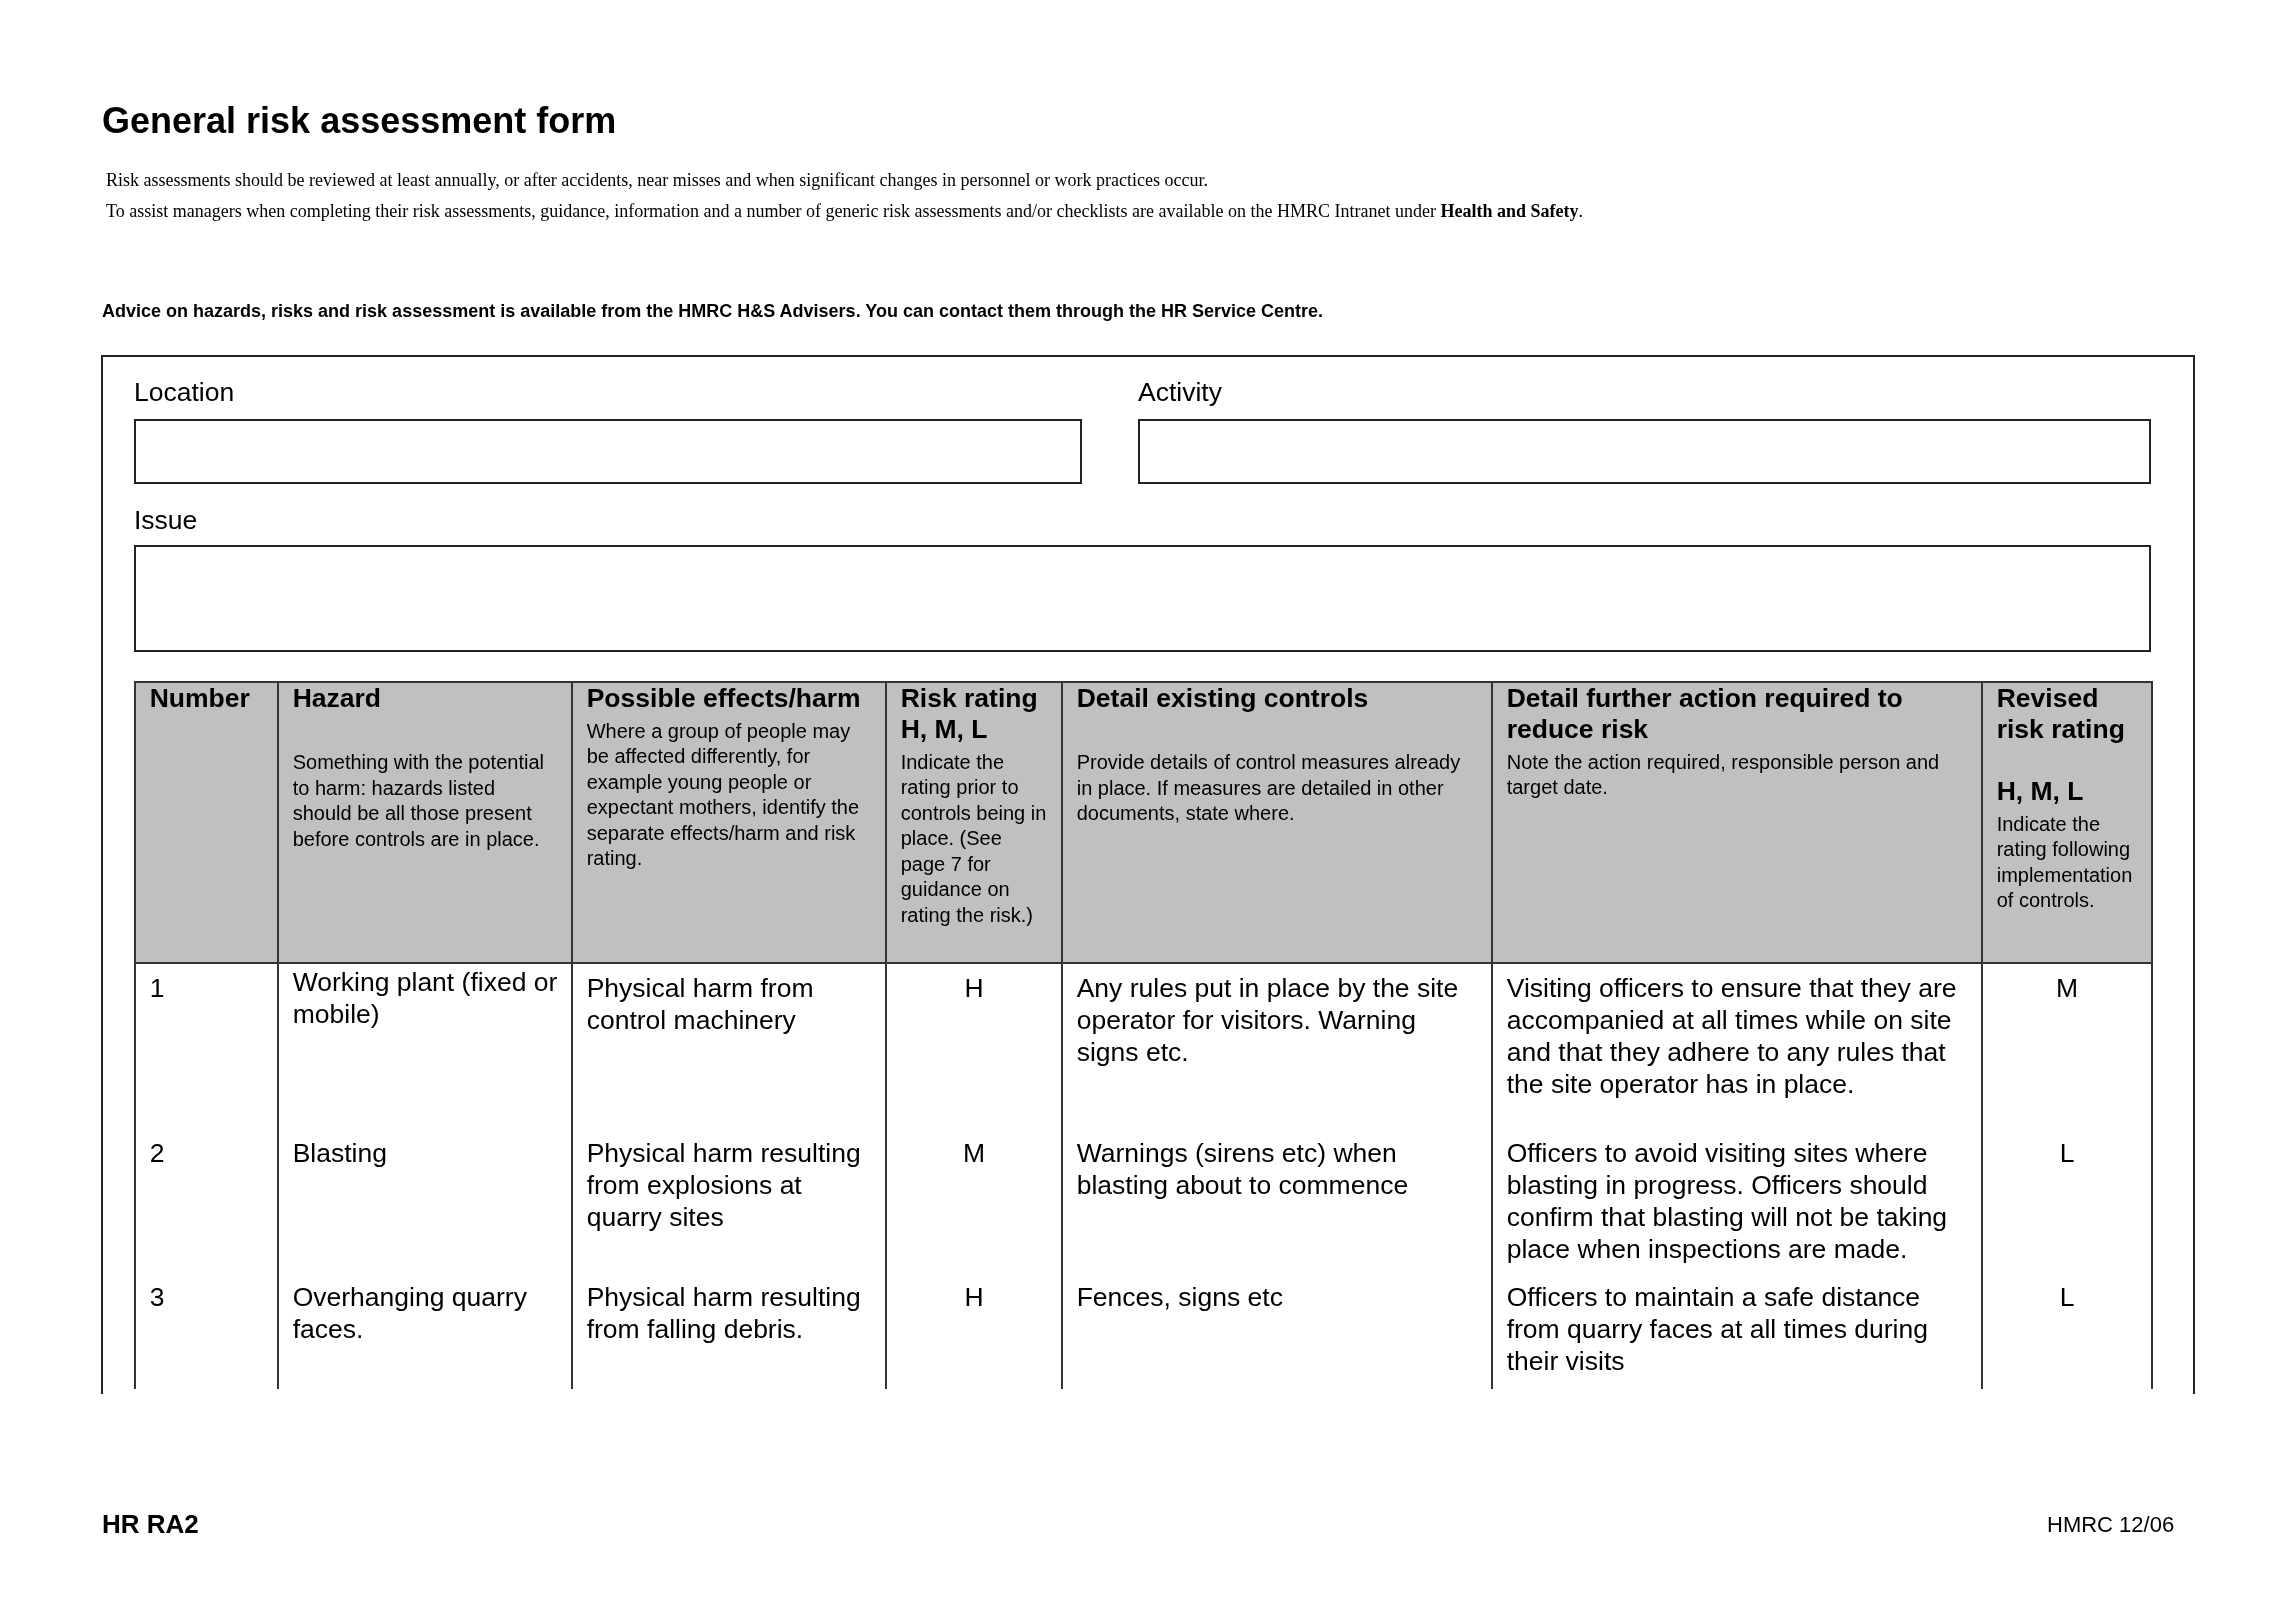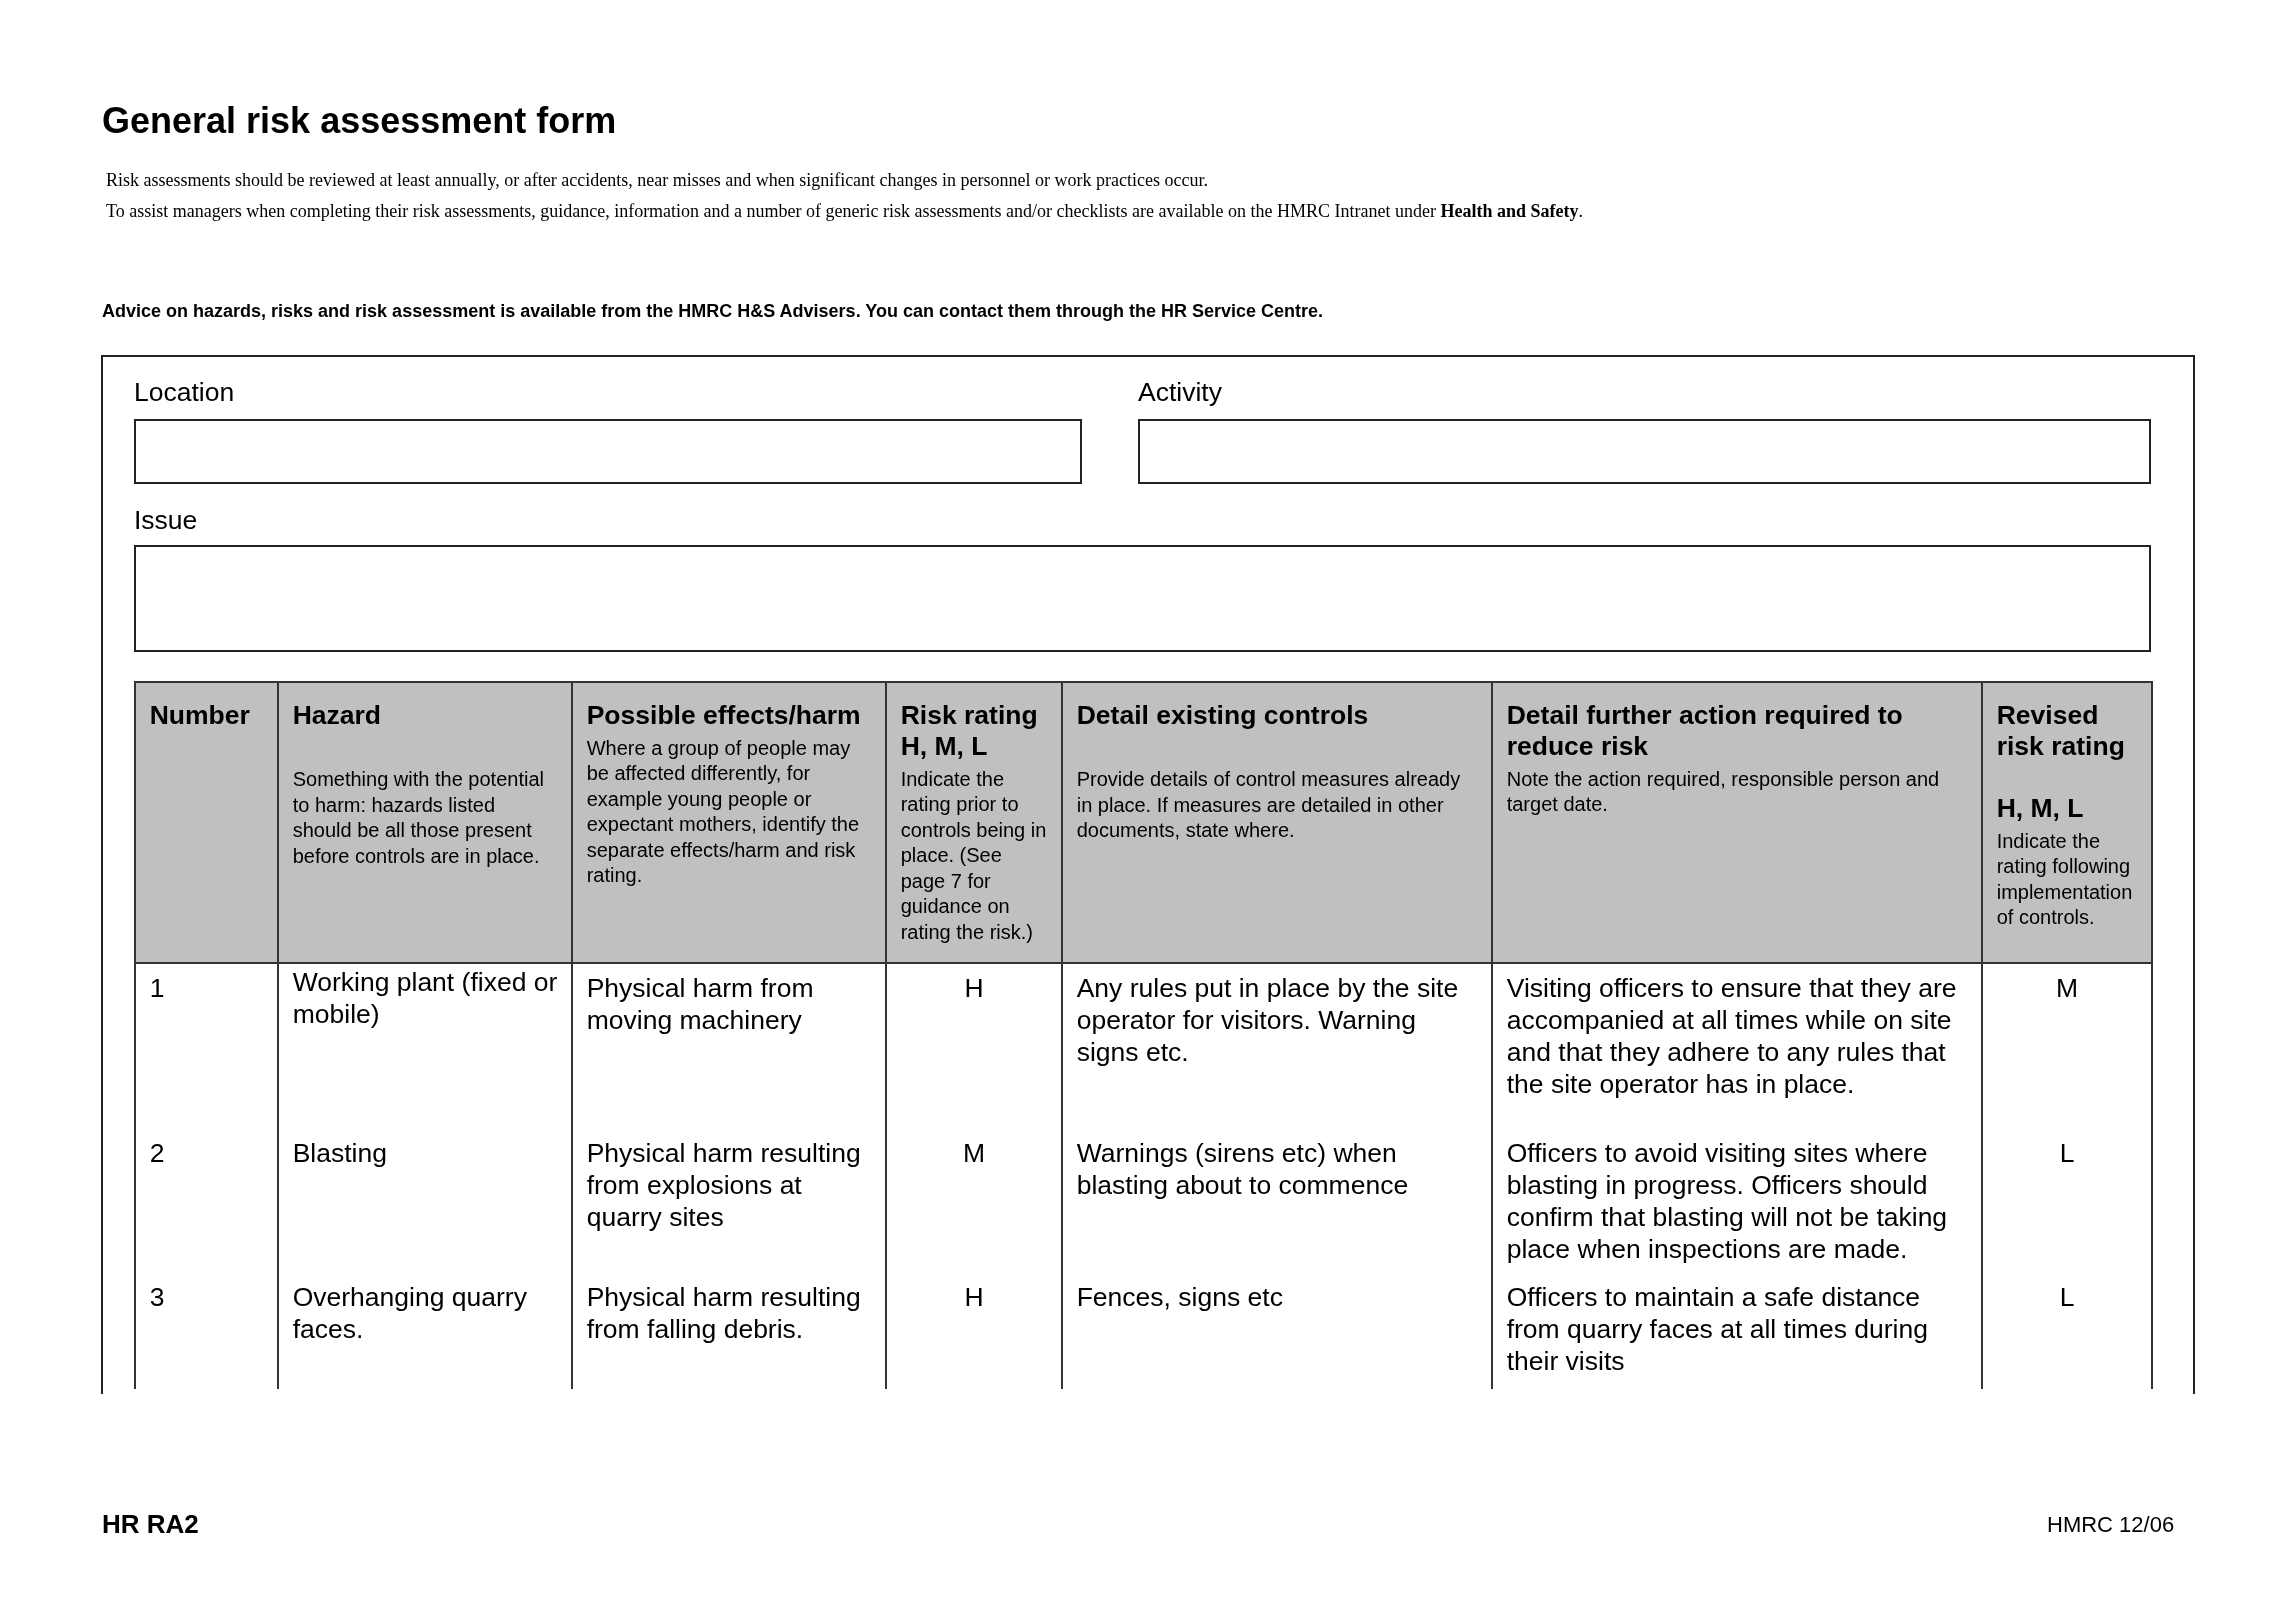--- a/index.html
+++ b/index.html
@@ -31,21 +31,21 @@
     left: 134px; top: 681px; width: 2017px;
     border-collapse: collapse; table-layout: fixed;
   }
   #risk-table th, #risk-table td {
     border-left: 2px solid #333; border-right: 2px solid #333;
     vertical-align: top; text-align: left; padding: 0 13.7px;
     box-sizing: border-box;
   }
   #risk-table thead th {
     background: #c0c0c0; border-top: 2.9px solid #333; border-bottom: 2.9px solid #333;
-    height: 281px; padding-top: 17px; font-weight: normal; margin-left: 8px;
+    height: 281px; padding-top: 0; font-weight: normal; margin-left: 8px;
   }
   .h-title { font-size: 26.5px; font-weight: bold; line-height: 31px; display: block; }
   .h-desc { font-size: 20px; line-height: 25.5px; display: block; margin-top: 4.9px; }
   .h-sub { font-size: 26.5px; font-weight: bold; line-height: 31px; display: block; margin-top: 31px; }
   #risk-table tbody td { font-size: 26.5px; line-height: 32px; }
   #risk-table tbody td.center { text-align: center; }
   #row1 td { height: 174px; padding-top: 7.8px; }
   #row1 td.hz { padding-top: 2px; }
   #row2 td { height: 144px; padding-top: 0; }
   #row3 td { height: 108px; padding-top: 0; }
@@ -113,21 +113,21 @@
         <span class="h-title">Revised risk rating</span>
         <span class="h-sub">H, M, L</span>
         <span class="h-desc">Indicate the rating following implementation of controls.</span>
       </th>
     </tr>
   </thead>
   <tbody>
     <tr id="row1">
       <td>1</td>
       <td class="hz">Working plant (fixed or mobile)</td>
-      <td>Physical harm from moving machinery</td>
+      <td>Physical harm from control machinery</td>
       <td class="center">H</td>
       <td>Any rules put in place by the site operator for visitors.  Warning signs etc.</td>
       <td>Visiting officers to ensure that they are accompanied at all times while on site and that they adhere to any rules that the site operator has in place.</td>
       <td class="center">M</td>
     </tr>
     <tr id="row2">
       <td>2</td>
       <td>Blasting</td>
       <td>Physical harm resulting from explosions at quarry sites</td>
       <td class="center">M</td>

